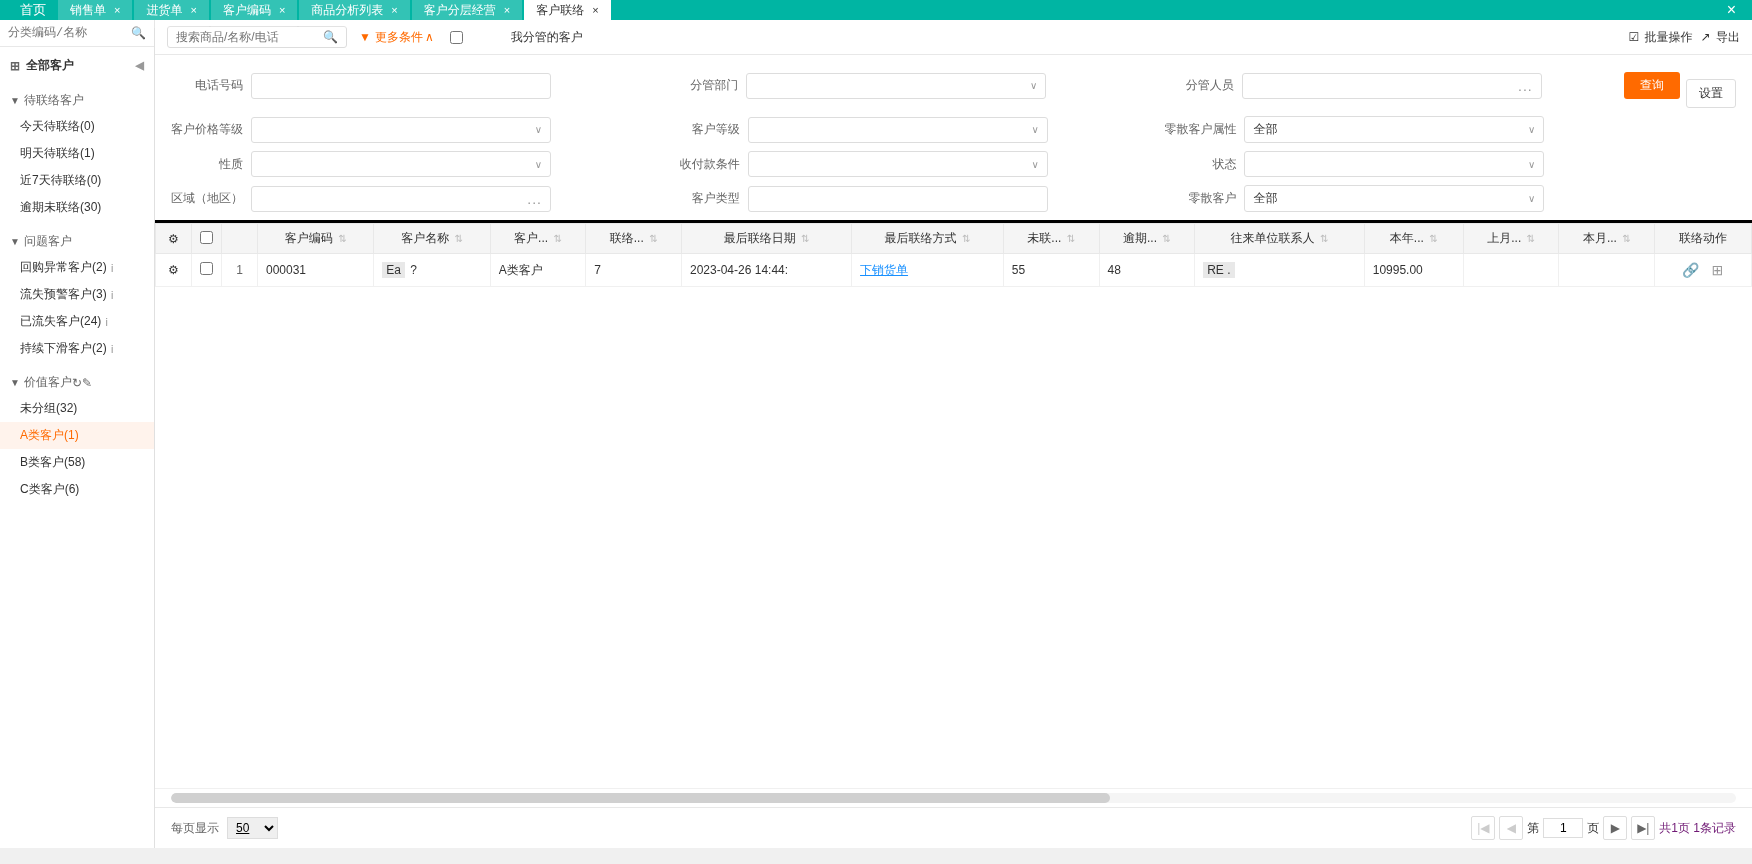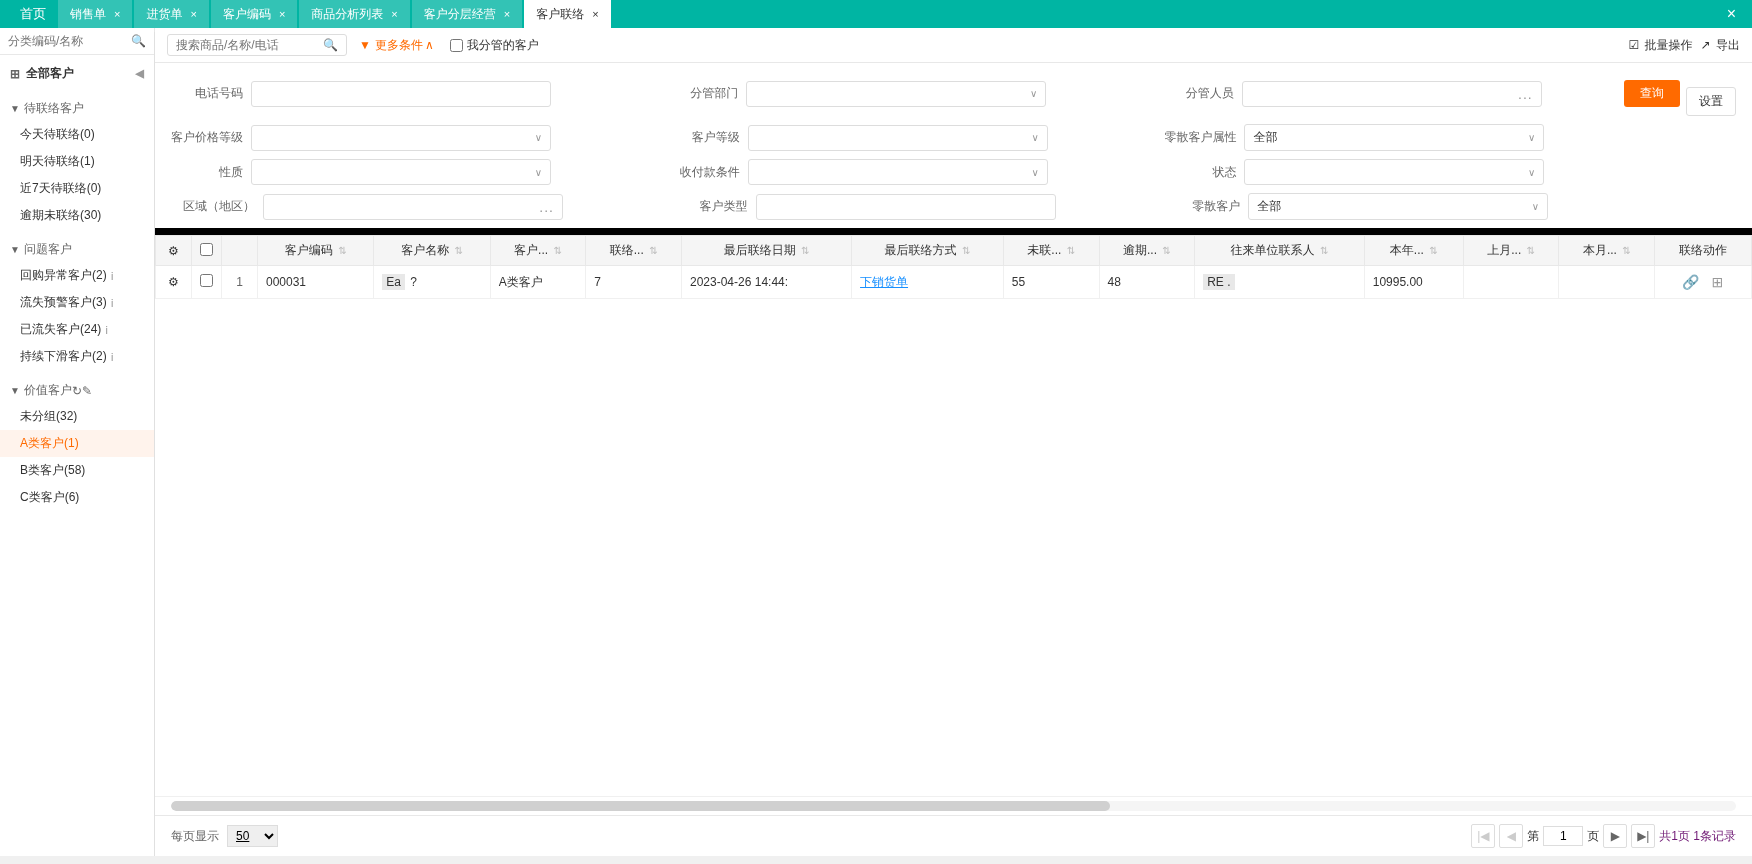--- a/index.html
+++ b/index.html
@@ -1,19 +1,19 @@
 <!DOCTYPE html>
 <html><head>
   <meta charset="utf-8">
   <style>
     * { box-sizing: border-box; margin: 0; padding: 0; font-family: 'Microsoft YaHei', Arial, sans-serif; font-size: 12px; }
     body { background: #f0f0f0; width: 1752px; height: 864px; overflow: hidden; }
     
     
-    .top-nav { background: #00b5a3; display: flex; align-items: center; height: 28px; padding: 0 8px; }
+    .top-nav { background: #00b5a3; display: flex; align-items: center; height: 20px; padding: 0 8px; }
     .nav-home { color: white; padding: 0 12px; font-size: 13px; cursor: pointer; }
     .nav-tab { display: flex; align-items: center; background: rgba(255,255,255,0.2); color: white; padding: 0 12px; height: 36px; margin-right: 2px; font-size: 12px; cursor: pointer; position: relative; }
     .nav-tab.active { background: white; color: #333; }
     .nav-tab .close-x { margin-left: 8px; font-size: 11px; cursor: pointer; }
     .nav-close-all { margin-left: auto; color: white; font-size: 16px; cursor: pointer; padding: 0 8px; }
     
     
     .main-layout { display: flex; height: calc(864px - 36px); }
     
     
@@ -35,26 +35,26 @@
     .sidebar-item .info-icon { margin-left: 4px; color: #999; font-size: 11px; }
     
     
     .content { flex: 1; display: flex; flex-direction: column; background: #f5f5f5; overflow: hidden; }
     
     
     .filter-bar { background: white; padding: 6px 12px; display: flex; align-items: center; border-bottom: 1px solid #e8e8e8; }
     .filter-search { display: flex; align-items: center; border: 1px solid #ddd; border-radius: 3px; padding: 3px 8px; width: 180px; }
     .filter-search input { border: none; outline: none; font-size: 12px; flex: 1; }
     .filter-more { display: flex; align-items: center; margin-left: 12px; color: #ff6a00; cursor: pointer; font-size: 12px; }
-    .filter-mine { display: flex; align-items: center; margin-left: 16px; font-size: 12px; color: #333; cursor: pointer; }
+    .filter-mine { display: flex; align-items: center; margin-left: 16px; font-size: 12px; color: #333; cursor: pointer; gap: 44px; }
     .filter-mine input[type=checkbox] { margin-right: 4px; }
     .filter-actions { margin-left: auto; display: flex; align-items: center; gap: 8px; }
     
     
-    .filter-panel { background: white; padding: 8px 16px; border-bottom: 7px solid #000000; }
+    .filter-panel { background: white; padding: 8px 16px; border-bottom: 3px solid #000000; }
     .filter-row { display: flex; align-items: center; margin-bottom: 8px; }
     .filter-item { display: flex; align-items: center; flex: 1; min-width: 0; }
     .filter-label { color: #666; font-size: 12px; white-space: nowrap; min-width: 80px; text-align: right; padding-right: 8px; }
     .filter-control { flex: 1; border: 1px solid #ddd; border-radius: 3px; padding: 4px 8px; display: flex; align-items: center; font-size: 12px; color: #333; cursor: pointer; min-height: 26px; }
     .filter-control .arrow { margin-left: auto; color: #999; font-size: 10px; }
     .filter-control .dots { margin-left: auto; color: #999; font-size: 14px; letter-spacing: 1px; }
     
     .action-buttons { display: flex; align-items: center; gap: 6px; margin-left: 12px; }
     .btn-query { background: #ff6a00; color: white; border: none; padding: 5px 16px; border-radius: 3px; cursor: pointer; font-size: 12px; }
     .btn-setting { background: white; color: #333; border: 1px solid #ddd; padding: 5px 12px; border-radius: 3px; cursor: pointer; font-size: 12px; margin-top: 16px; }
@@ -115,21 +115,21 @@
     <span class="close-x">×</span>
   </div>
 
   <span class="nav-close-all">×</span>
 </div>
 
 <div class="main-layout">
 
   <div class="sidebar">
     <div class="sidebar-search">
-      <input type="text" style="width: 100%;" placeholder="分类编码/名称">
+      <input type="text" style="width: 100%; font-family: Liberation Mono, monospace;" placeholder="分类编码/名称">
       <span class="search-icon">🔍</span>
     </div>
 
     <div class="sidebar-section">
       <div class="sidebar-header">
         <span class="grid-icon">⊞</span>
         <span>全部客户</span>
         <span class="collapse-icon">◀</span>
       </div>
     </div>
@@ -295,21 +295,21 @@
         <div style="flex:0.1"></div>
         <div class="filter-item">
           <span class="filter-label">状态</span>
           <div class="filter-control" style="flex:1; max-width:300px;">
             <span class="arrow">∨</span>
           </div>
         </div>
         <div style="width:120px;"></div>
       </div>
 
-      <div class="filter-row" style="margin-bottom:0;margin-left:12px;">
+      <div class="filter-row" style="margin-bottom:0;">
         <div class="filter-item">
           <span class="filter-label">区域（地区）</span>
           <div class="filter-control" style="flex:1; max-width:300px;">
             <span class="dots">...</span>
           </div>
         </div>
         <div style="flex:0.1"></div>
         <div class="filter-item">
           <span class="filter-label">客户类型</span>
           <div class="filter-control" style="flex:1; max-width:300px;"></div>

